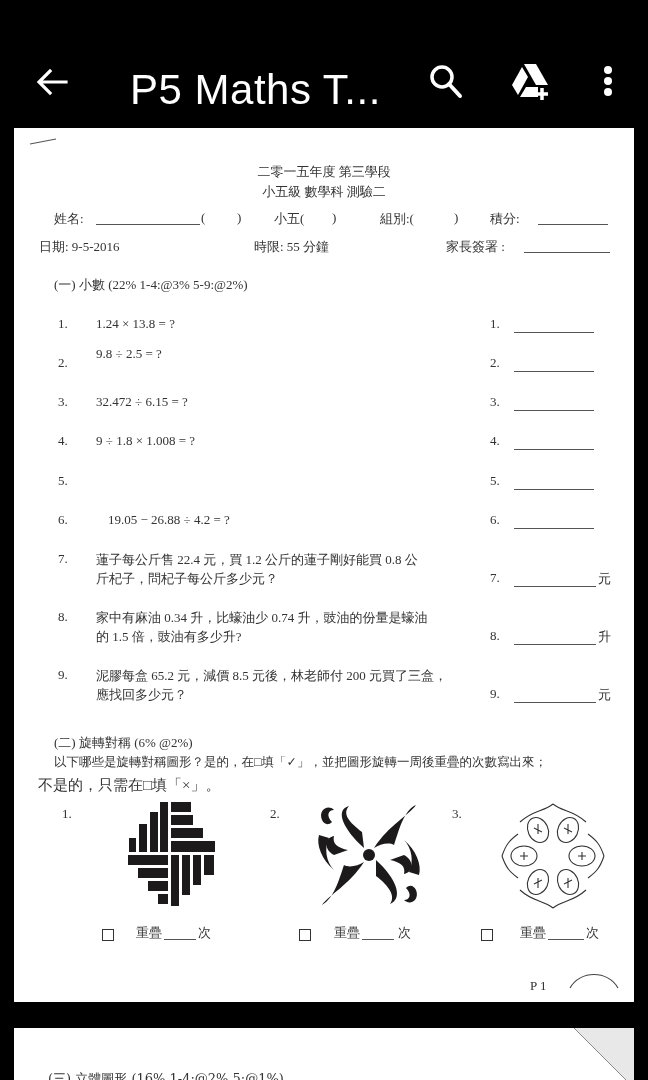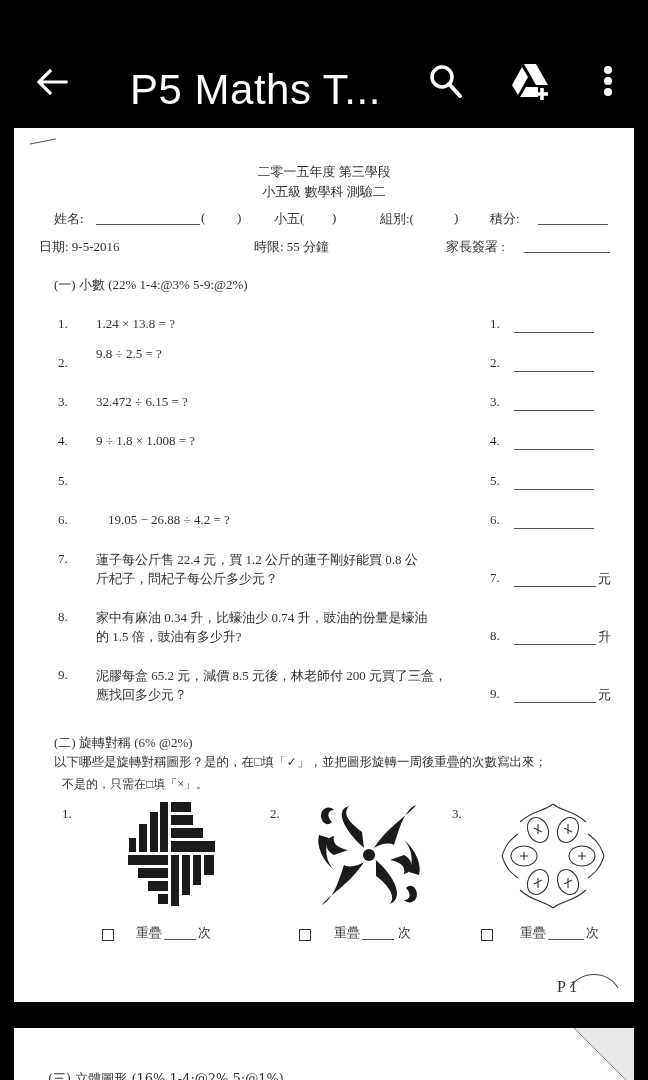--- a/index.html
+++ b/index.html
@@ -114,21 +114,21 @@
 
   <div class="doc" style="left:44px;top:539px">9.</div>
   <div class="doc" style="left:82px;top:539px">泥膠每盒 65.2 元，減價 8.5 元後，林老師付 200 元買了三盒，</div>
   <div class="doc" style="left:82px;top:558px">應找回多少元？</div>
   <div class="doc" style="left:476px;top:558px">9.</div>
   <div class="ans-line" style="left:500px;top:574px;width:82px"></div>
   <div class="doc" style="left:584px;top:558px">元</div>
 
   <div class="doc" style="left:40px;top:606px">(二)  旋轉對稱 (6%  @2%)</div>
   <div class="doc" style="left:40px;top:626px;font-size:12.5px">以下哪些是旋轉對稱圖形？是的，在□填「✓」，並把圖形旋轉一周後重疊的次數寫出來；</div>
-  <div class="doc" style="left:48px;top:648px;font-size:12px">不是的，只需在□填「×」。</div>
+  <div class="doc" style="left:24px;top:648px;font-size:15px">不是的，只需在□填「×」。</div>
 
   <div class="doc" style="left:48px;top:678px">1.</div>
   <div class="doc" style="left:256px;top:678px">2.</div>
   <div class="doc" style="left:438px;top:678px">3.</div>
 
   <svg class="fig" style="left:112px;top:672px" width="110" height="110" viewBox="0 0 110 110">
     <g fill="#1d1a1c">
       <rect x="34" y="2" width="8" height="50"></rect>
       <rect x="45" y="2" width="20" height="10"></rect>
       <rect x="45" y="15" width="22" height="10"></rect>
@@ -190,21 +190,21 @@
   <div class="checkbox" style="left:285px;top:801px"></div>
   <div class="doc" style="left:320px;top:796px">重疊</div>
   <div class="ans-line" style="left:348px;top:811px;width:32px"></div>
   <div class="doc" style="left:384px;top:796px">次</div>
 
   <div class="checkbox" style="left:467px;top:801px"></div>
   <div class="doc" style="left:506px;top:796px">重疊</div>
   <div class="ans-line" style="left:534px;top:811px;width:36px"></div>
   <div class="doc" style="left:572px;top:796px">次</div>
 
-  <div class="doc" style="left:543px;top:850px;font-size:16px">P  1</div>
+  <div class="doc" style="left:516px;top:850px;font-size:13px">P  1</div>
   <svg class="fig" style="left:552px;top:842px" width="56" height="20">
       <path d="M4 18 C14 0 42 0 52 18" stroke="#444" stroke-width="1.1" fill="none"></path>
     </svg>
 </div>
 
 <div class="page2">
   <svg class="fig" style="left:560px;top:0" width="60" height="60">
       <path d="M0 0 L60 60 L60 0 Z" fill="#e8e8e8"></path>
       <path d="M0 0 L60 60" stroke="#888" stroke-width="1"></path>
     </svg>

